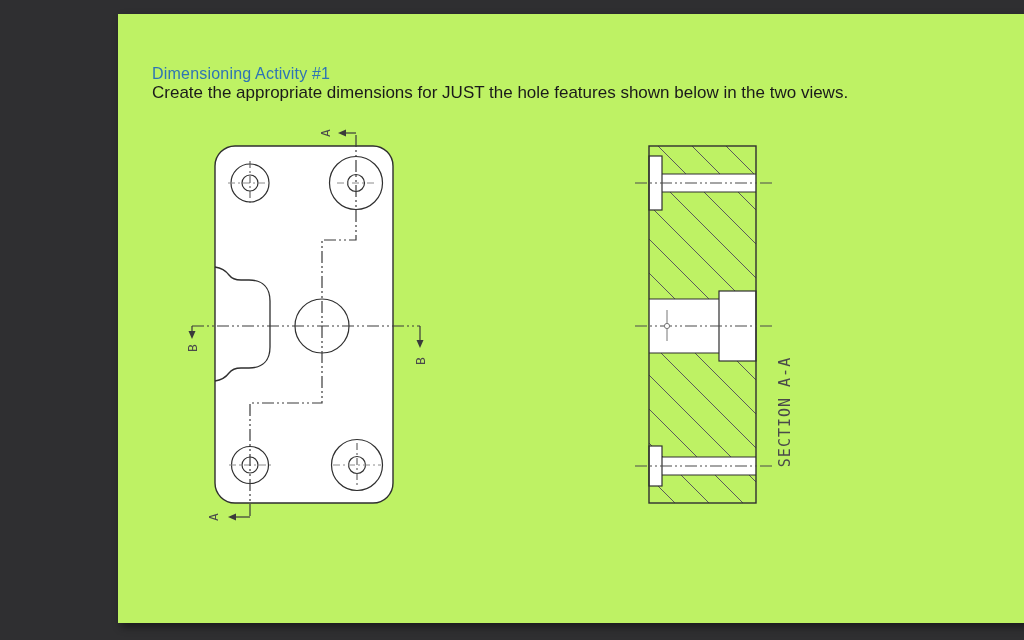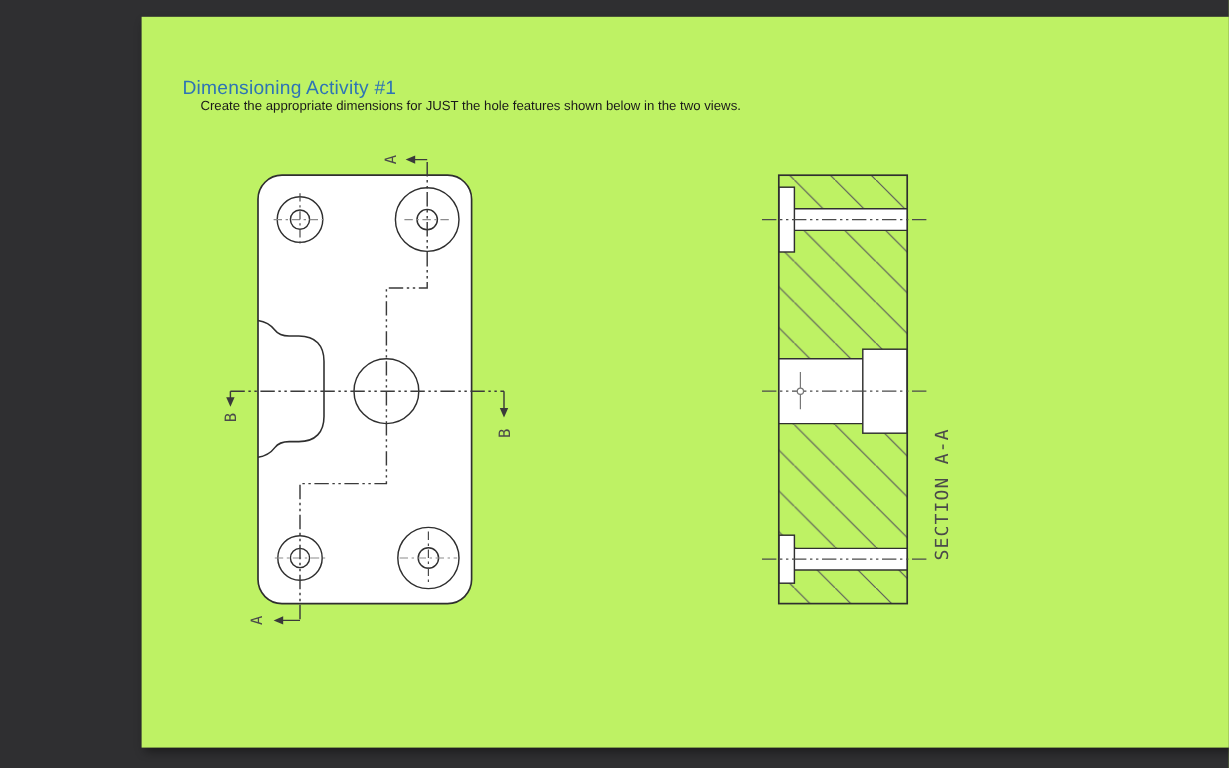--- a/index.html
+++ b/index.html
@@ -21,23 +21,22 @@
   .doc-title{
     position:absolute;
     left:34px;top:51px;
     font-size:16px;
     color:#2e74b5;
     letter-spacing:0.2px;
   }
   .doc-subtitle{
     position:absolute;
     left:34px;top:69px;
-    font-size:11px;
+    font-size:17px;
     color:#1a1a1a;
-    margin-left:15px;
   }
   svg{position:absolute;left:0;top:0;}
   .cadtext{
     font-family:"DejaVu Sans Mono", monospace;
     fill:#4a4a4a;
   }
 </style>
 </head>
 <body>
 

